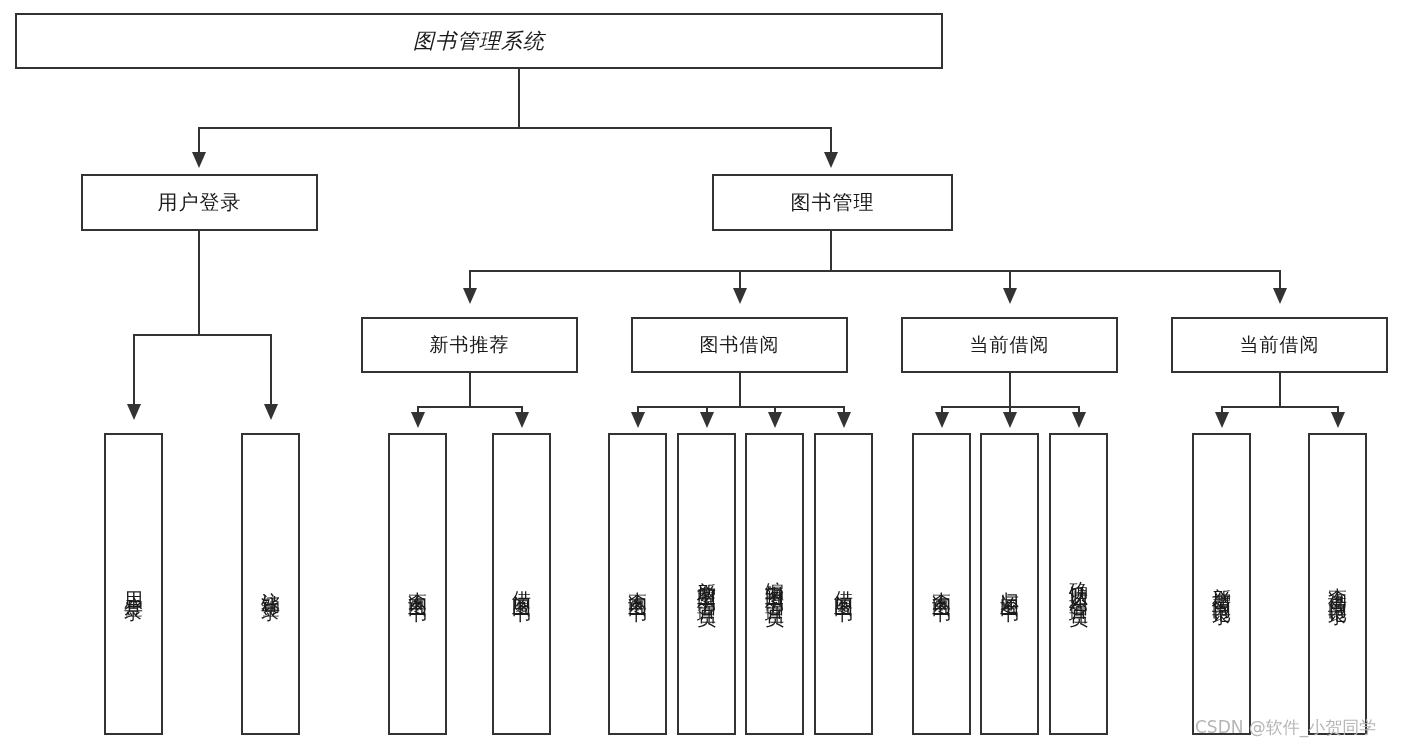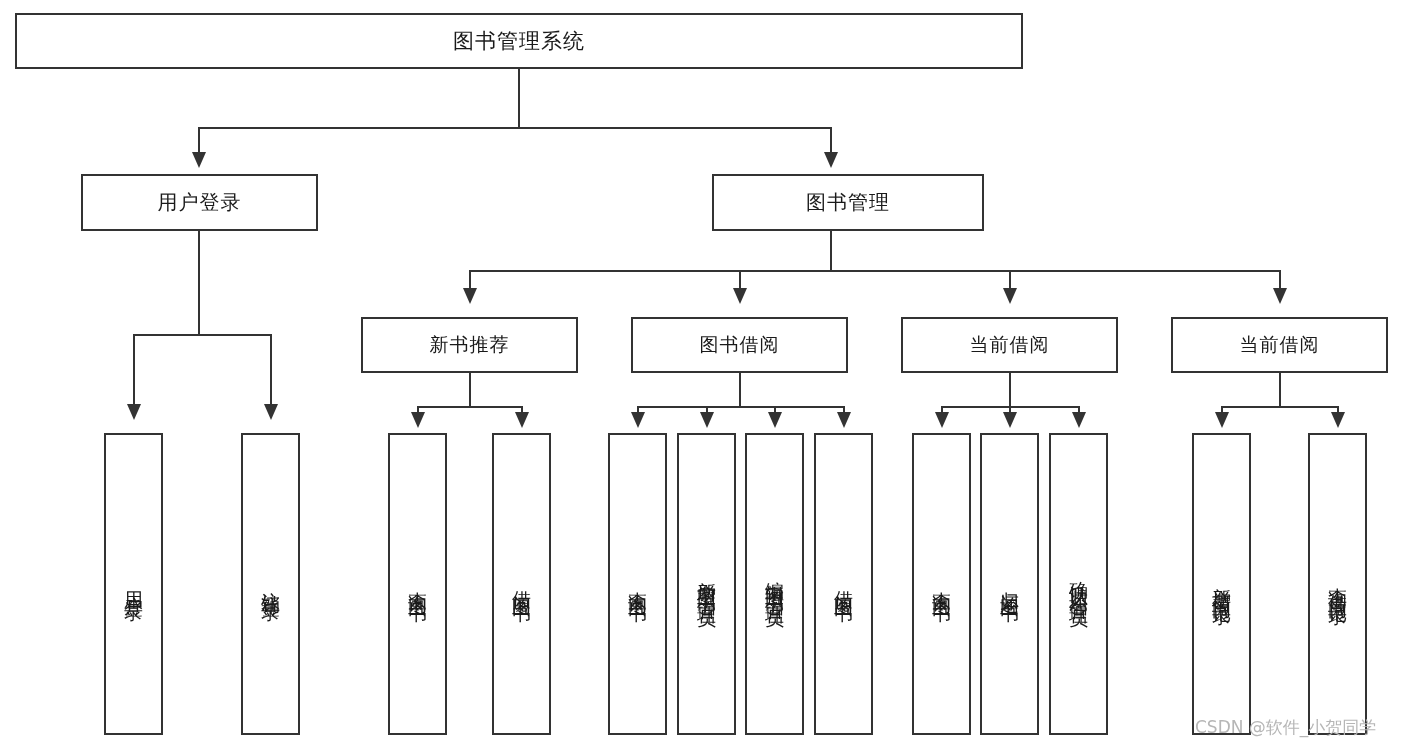--- a/index.html
+++ b/index.html
@@ -75,37 +75,37 @@
     color: #b6b6b6;
     white-space: nowrap;
     letter-spacing: 0px;
   }
 </style>
 </head>
 <body>
 
 <div id="canvas">
 
-  <div class="node level0" style="left:15px; top:13px; width:1008px; height:56px;">
+  <div class="node level0" style="left:15px; top:13px; width:928px; height:56px;font-style:italic;">
     <span class="htext">图书管理系统</span>
   </div>
 
   <div class="edge v" style="left:518px; top:69px; height:59px;"></div>
 
   <div class="edge h" style="left:198px; top:127px; width:634px;"></div>
 
   <div class="edge v" style="left:198px; top:127px; height:27px;"></div>
   <div class="arrow" style="left:192px; top:152px;"></div>
   <div class="edge v" style="left:830px; top:127px; height:27px;"></div>
   <div class="arrow" style="left:824px; top:152px;"></div>
 
   <div class="node level1" style="left:81px; top:174px; width:237px; height:57px;">
     <span class="htext">用户登录</span>
   </div>
-  <div class="node level1" style="left:712px; top:174px; width:272px; height:57px;">
+  <div class="node level1" style="left:712px; top:174px; width:241px; height:57px;">
     <span class="htext">图书管理</span>
   </div>
 
   <div class="edge v" style="left:198px; top:231px; height:104px;"></div>
   <div class="edge h" style="left:133px; top:334px; width:138px;"></div>
   <div class="edge v" style="left:133px; top:334px; height:72px;"></div>
   <div class="arrow" style="left:127px; top:404px;"></div>
   <div class="edge v" style="left:270px; top:334px; height:72px;"></div>
   <div class="arrow" style="left:264px; top:404px;"></div>
 

